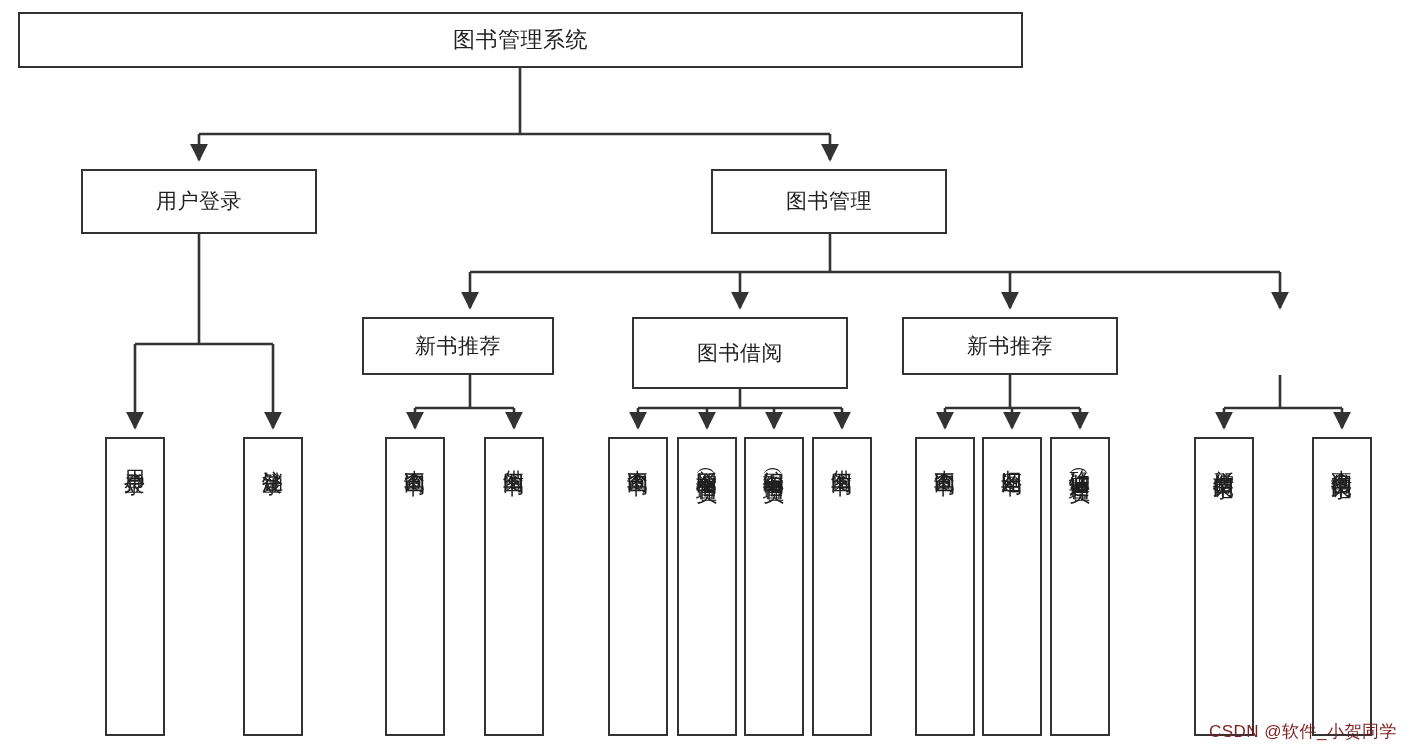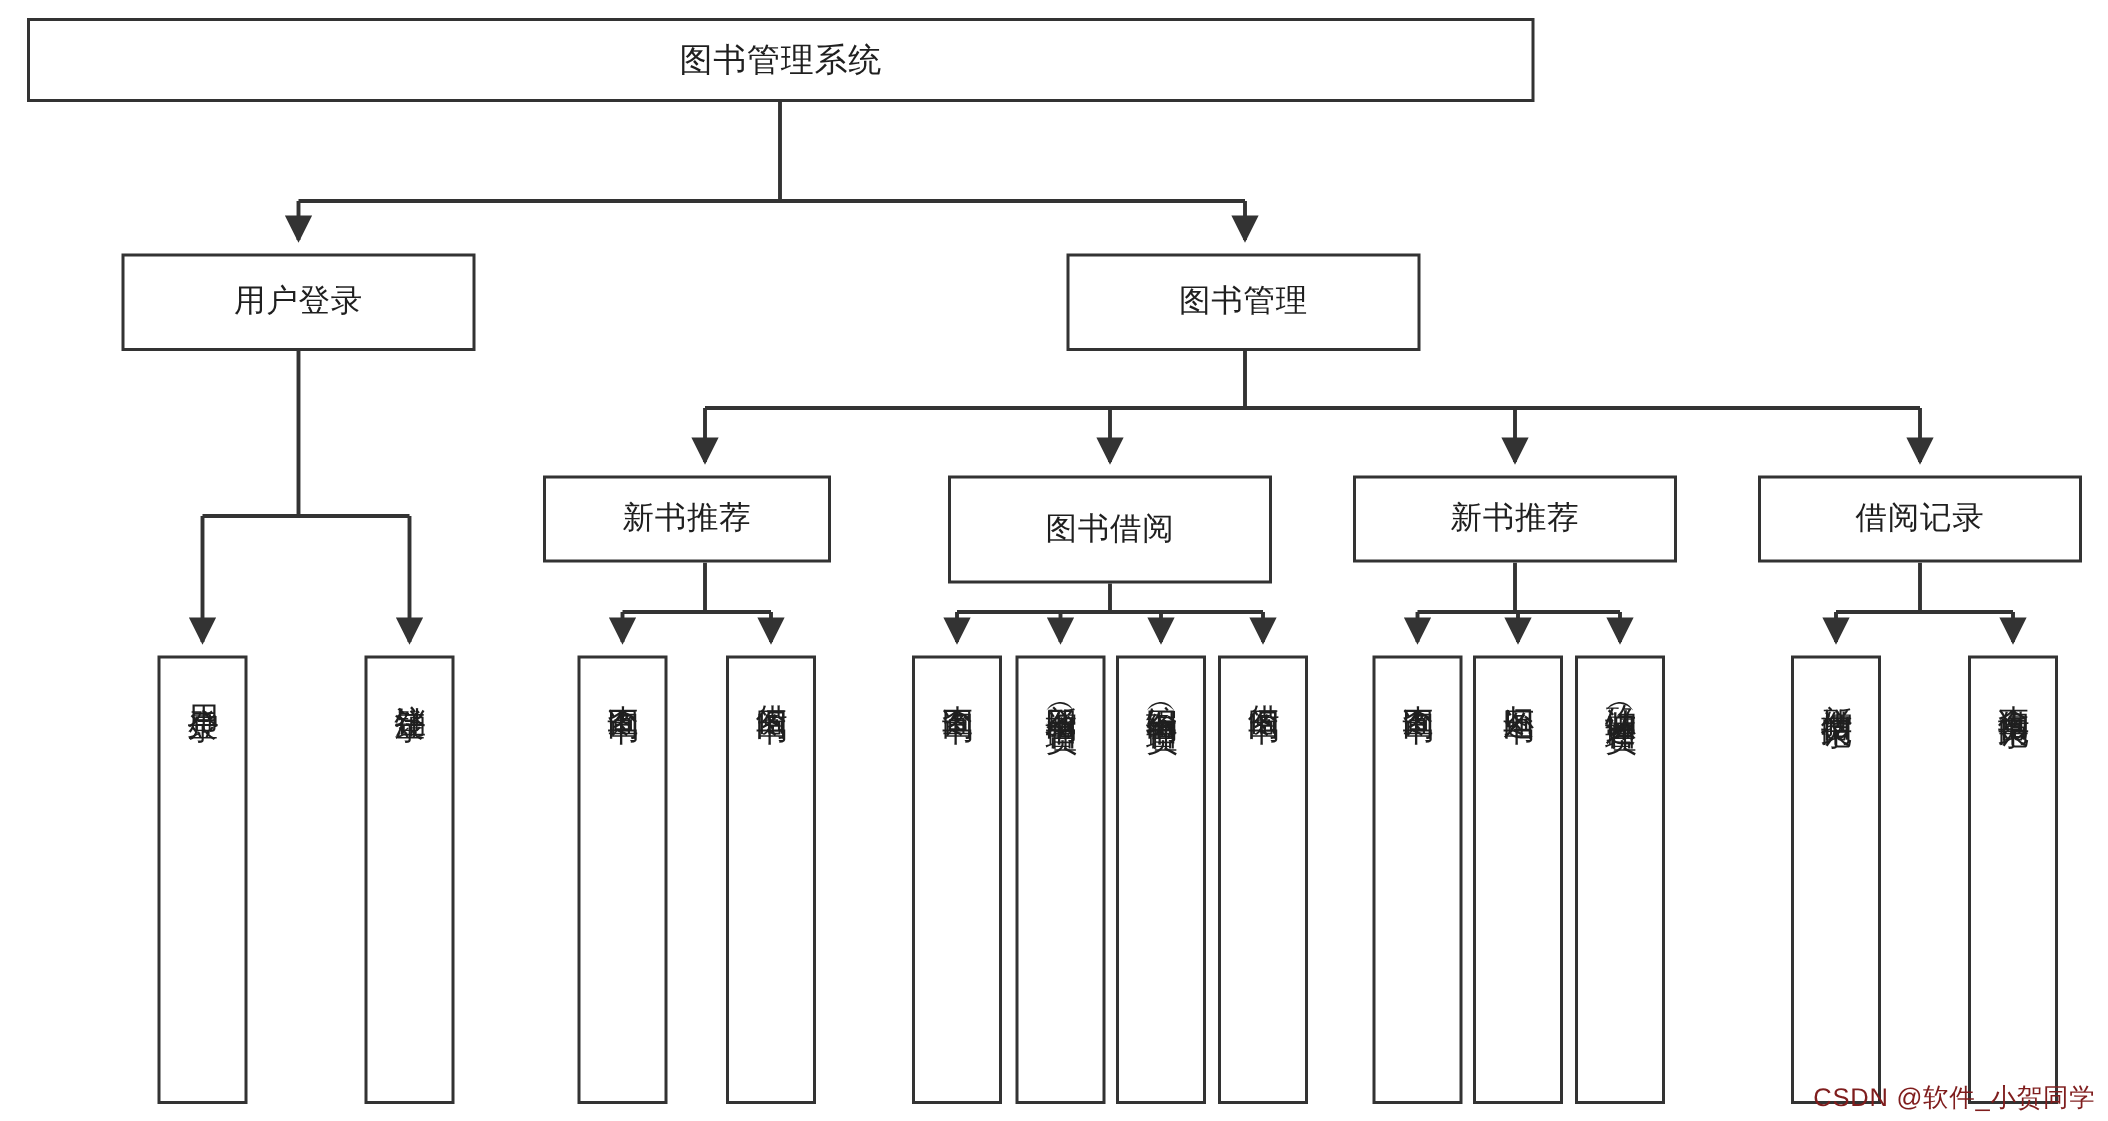--- a/index.html
+++ b/index.html
@@ -143,23 +143,20 @@
 
   <div class="node horiz" style="left:362px; top:317px; width:192px; height:58px;">
     <span class="node-label">新书推荐</span>
   </div>
   <div class="node horiz" style="left:632px; top:317px; width:216px; height:72px;">
     <span class="node-label">图书借阅</span>
   </div>
   <div class="node horiz" style="left:902px; top:317px; width:216px; height:58px;">
     <span class="node-label">新书推荐</span>
   </div>
-  <div class="node horiz" style="left:1172px; top:317px; width:216px; height:58px;">
-    <span class="node-label">借阅记录</span>
-  </div>
 
   <div class="node leaf" style="left:105px; top:437px; width:60px; height:299px;">
     <span class="node-label">用户登录</span>
   </div>
   <div class="node leaf" style="left:243px; top:437px; width:60px; height:299px;">
     <span class="node-label">注销登录</span>
   </div>
   <div class="node leaf" style="left:385px; top:437px; width:60px; height:299px;">
     <span class="node-label">查询图书</span>
   </div>

